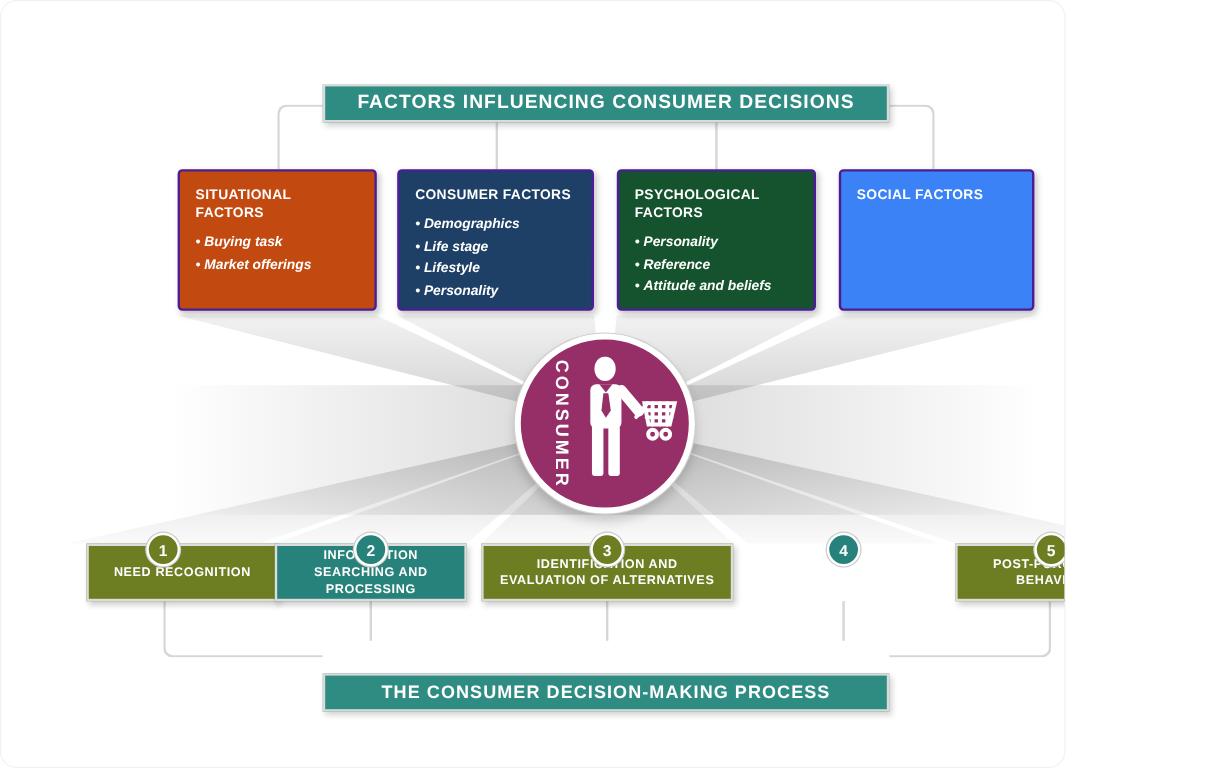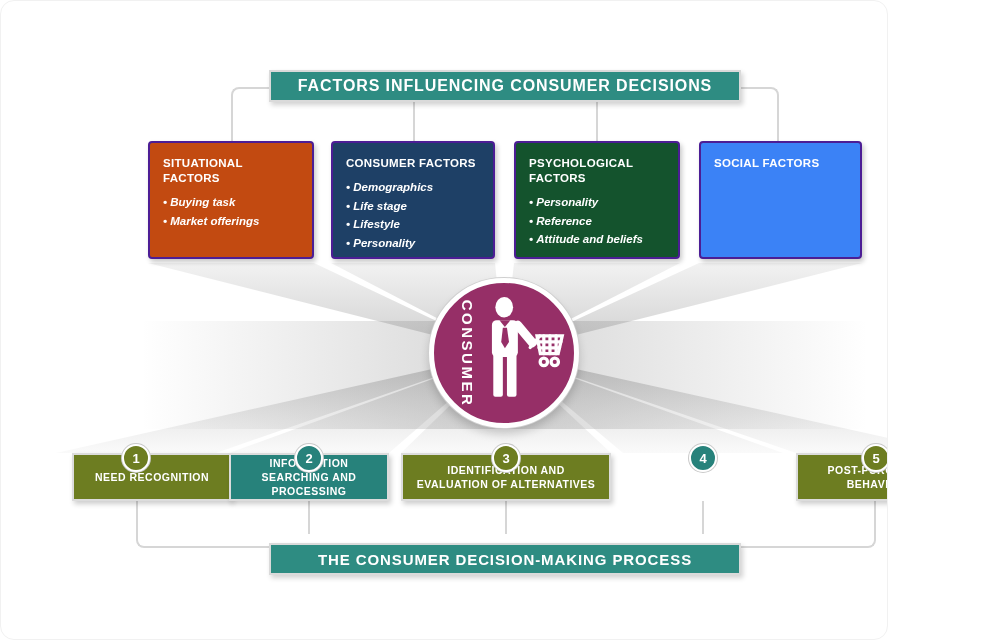--- a/index.html
+++ b/index.html
@@ -29,21 +29,21 @@
   .rays{ position:absolute; left:0; top:0; z-index:1; }
 
   
   .banner{
     position:absolute; left:268px; width:472px; height:32px; z-index:3;
     display:flex; align-items:center; justify-content:center;
     color:#fff; font-weight:bold; letter-spacing:.9px;
     border:2px solid #dadada; box-shadow:2px 3px 5px rgba(0,0,0,.18);
   }
   .banner.top{ top:69px;  font-size:16px; background:#2e8c82; }
-  .banner.bottom{ top:542px; font-size:15px; background:#2e8c82; }
+  .banner.bottom{ top:560px; font-size:15px; background:#2e8c82; }
 
   
   .fbox{
     position:absolute; top:140px; height:118px; z-index:2;
     border-radius:4px; border:2px solid #4c1d95;
     box-shadow:2px 3px 5px rgba(0,0,0,.22);
     color:#fff; padding:13px 11px 0 13px;
   }
   .fbox-title{ font-size:11.5px; font-weight:bold; letter-spacing:.3px; line-height:1.3; margin-bottom:7px; }
   .fbox-list{ list-style:none;font-style:italic; }

